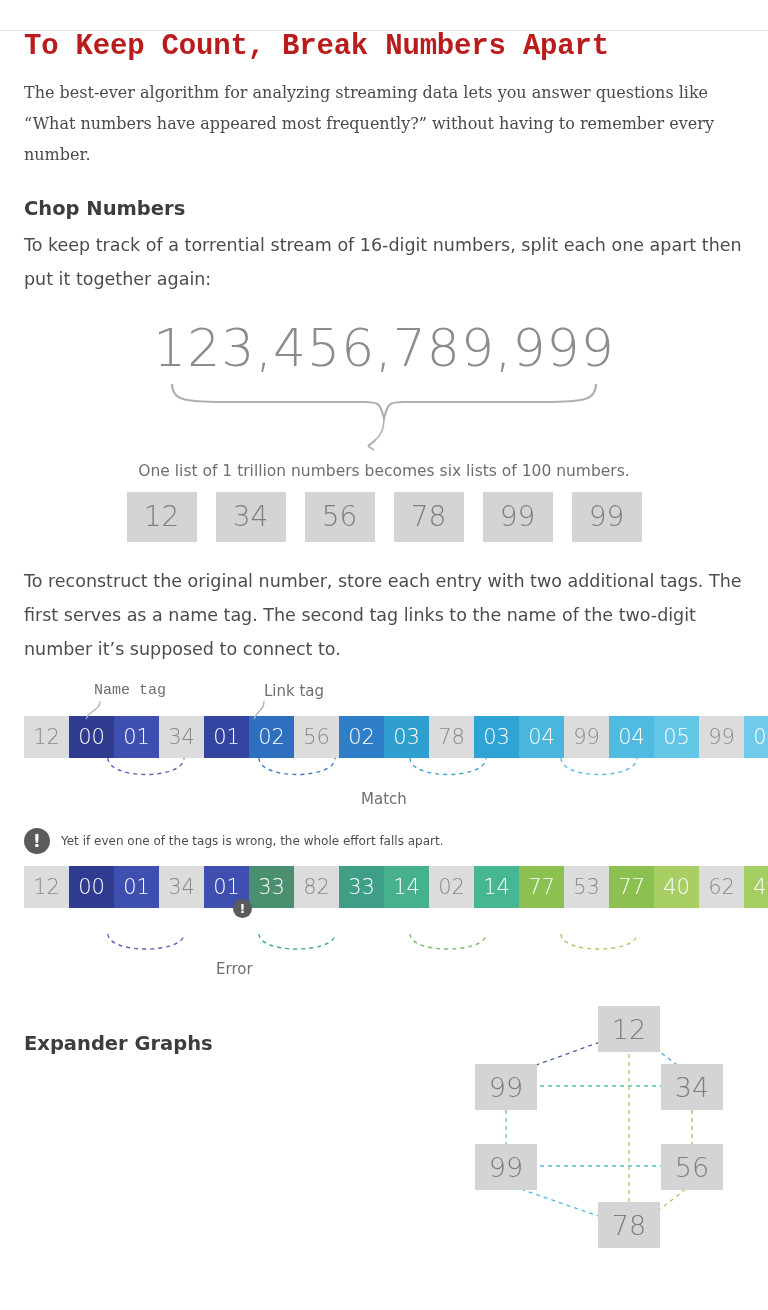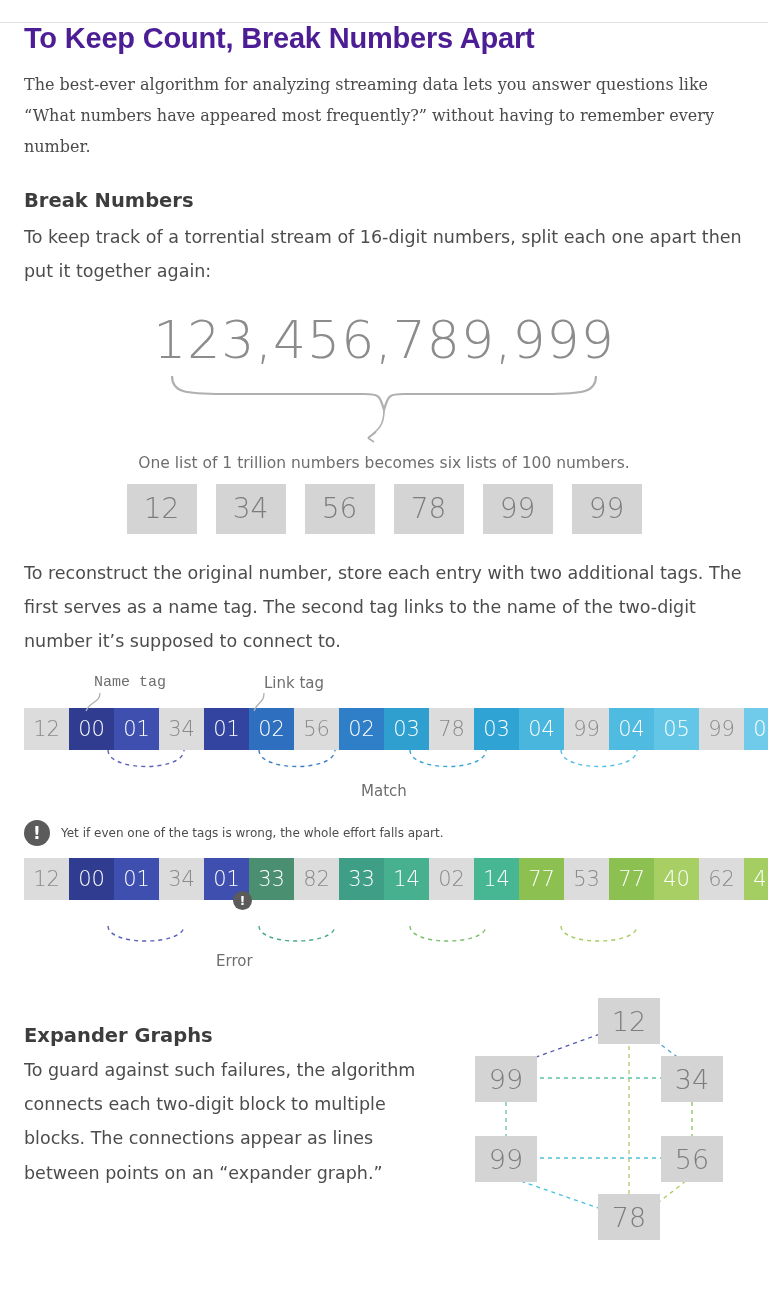--- a/index.html
+++ b/index.html
@@ -23,25 +23,25 @@
     padding: 0 24px;
   }
   .topline {
     position: absolute;
     left: 0; top: 0;
     width: 768px;
     height: 1px;
     background: #e3e3e3;
   }
   h1.title {
-    font-family: Liberation Sans, sans-serif;
+    font-family: Liberation Mono, monospace;
     font-size: 29px;
     font-weight: bold;
-    color: #4c1d95;
-    margin: 22px 0 0 0;
+    color: #b91c1c;
+    margin: 30px 0 0 0;
     letter-spacing: -0.2px;
   }
   .deck {
     font-family: "DejaVu Serif", serif;
     font-size: 16px;
     line-height: 1.95;
     color: #4a4a4a;
     margin-top: 14px;
     max-width: 690px;
   }
@@ -214,21 +214,21 @@
 </head>
 <body>
 
 <div class="page">
   <div class="topline"></div>
 
   <h1 class="title">To Keep Count, Break Numbers Apart</h1>
 
   <div class="deck">The best-ever algorithm for analyzing streaming data lets you answer questions like “What numbers have appeared most frequently?” without having to remember every number.</div>
 
-  <h2 class="section">Break Numbers</h2>
+  <h2 class="section">Chop Numbers</h2>
 
   <div class="body-text">To keep track of a torrential stream of 16-digit numbers, split each one apart then put it together again:</div>
 
   <div class="bigno">123,456,789,999</div>
 
   <div class="brace-wrap">
     <svg width="720" height="84" viewBox="0 0 720 84">
       <path d="M148 6 C148 22, 160 24, 200 24 L340 24 C356 24, 356 26, 360 40 C364 26, 364 24, 380 24 L520 24 C560 24, 572 22, 572 6" fill="none" stroke="#b0b0b0" stroke-width="2.2"></path>
       <path d="M360 40 C360 56, 354 60, 344 68" fill="none" stroke="#b0b0b0" stroke-width="1.6"></path>
       <path d="M344 68 L352 62 M344 68 L350 72" fill="none" stroke="#b0b0b0" stroke-width="1.6"></path>
@@ -363,21 +363,20 @@
     </svg>
   </div>
 
   <div style="position:relative; height:20px;">
     <div class="err-label" style="left:192px; top:-4px;">Error</div>
   </div>
 
   <div class="two-col">
     <div class="left-col">
       <h2 class="section">Expander Graphs</h2>
-      <div class="body-text">To guard against such failures, the algorithm connects each two-digit block to multiple blocks. The connections appear as lines between points on an “expander graph.”</div>
     </div>
     <div class="graph">
       <svg width="300" height="240" viewBox="0 0 300 240" style="position:absolute; left:0; top:0;">
         <line x1="178" y1="28" x2="62" y2="70" stroke="#4f58ad" stroke-width="1.3" stroke-dasharray="4 4"></line>
         <line x1="192" y1="28" x2="248" y2="70" stroke="#4f9fd0" stroke-width="1.3" stroke-dasharray="4 4"></line>
         <line x1="185" y1="40" x2="185" y2="200" stroke="#a9cd62" stroke-width="1.3" stroke-dasharray="4 4"></line>
         <line x1="62" y1="88" x2="62" y2="148" stroke="#5fc0b0" stroke-width="1.3" stroke-dasharray="4 4"></line>
         <line x1="248" y1="88" x2="248" y2="148" stroke="#8cc152" stroke-width="1.3" stroke-dasharray="4 4"></line>
         <line x1="80" y1="80" x2="230" y2="80" stroke="#5ac3a8" stroke-width="1.3" stroke-dasharray="4 4"></line>
         <line x1="80" y1="160" x2="230" y2="160" stroke="#54bfd8" stroke-width="1.3" stroke-dasharray="4 4"></line>

